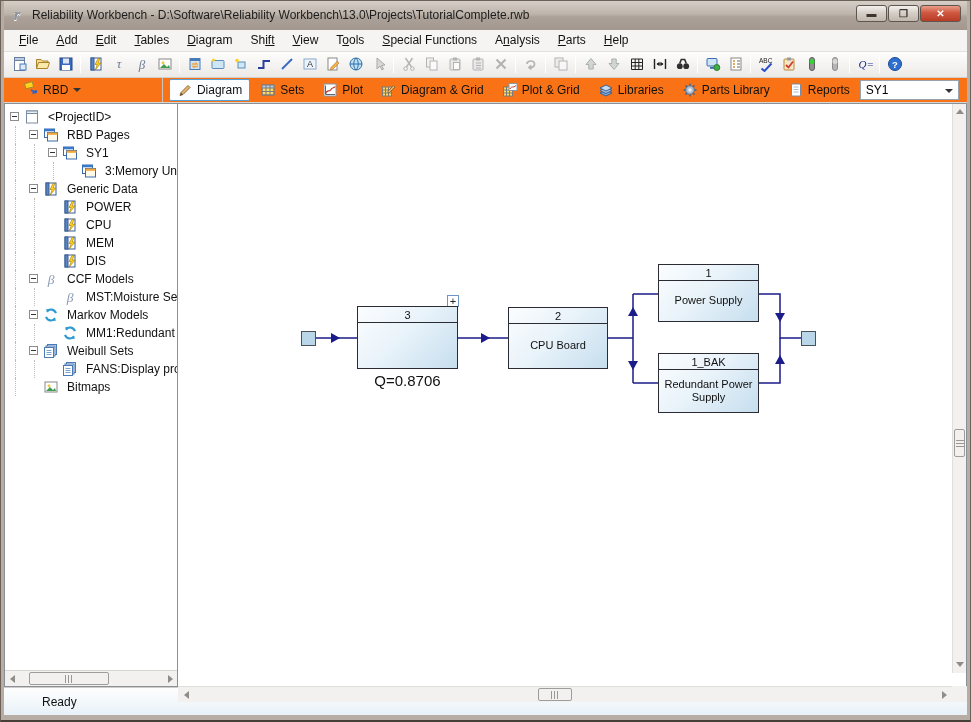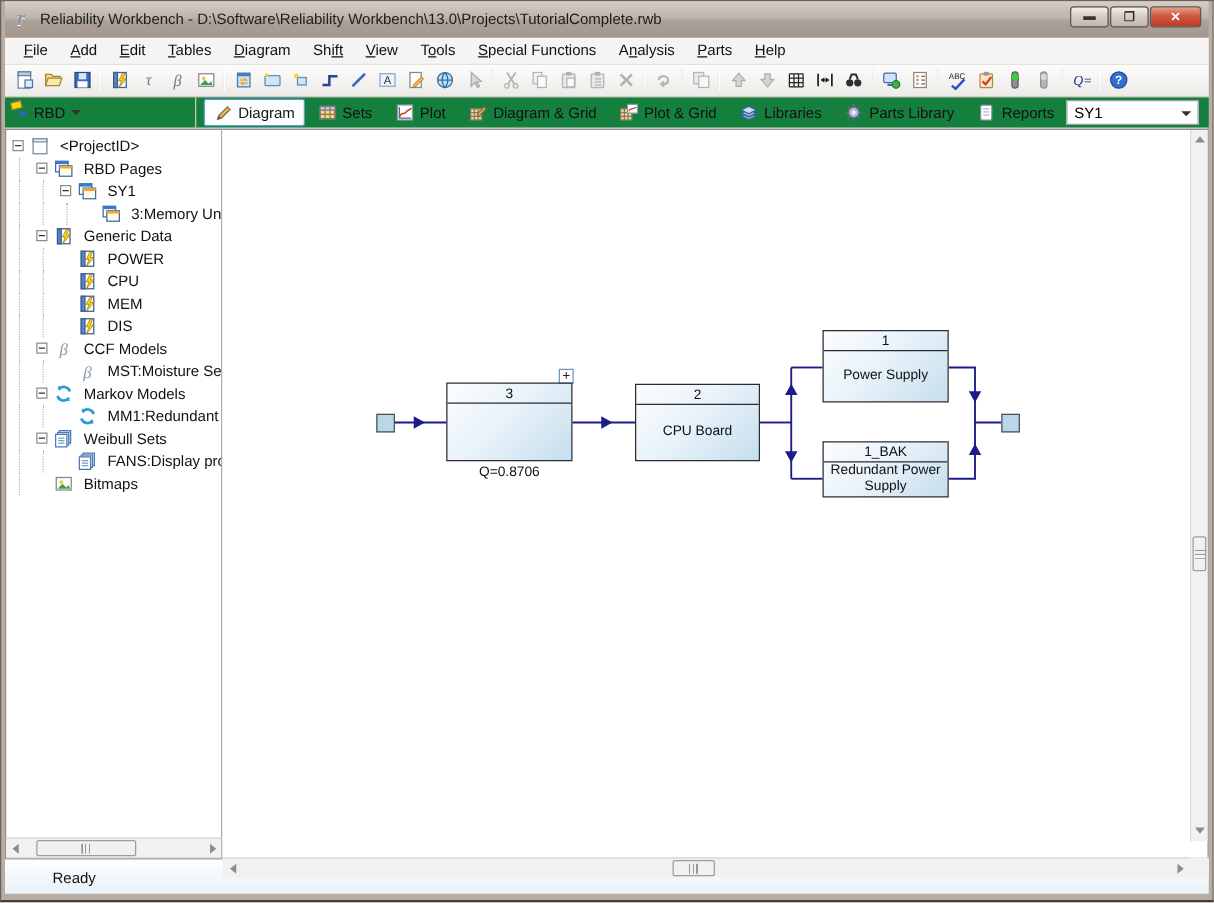--- a/index.html
+++ b/index.html
@@ -30,21 +30,21 @@
   .menu-item u { text-decoration:underline; }
 
   
   .toolbar { height:26px; background:linear-gradient(#fdfdfc,#eceae7); display:flex; align-items:center;
              padding-left:4px; border-bottom:1px solid #d2cfca; }
   .tb-btn { width:23px; height:22px; display:flex; align-items:center; justify-content:center; }
   .tb-btn svg { width:16px; height:16px; }
   .tb-sep { width:1px; height:18px; background:#c6c3bd; border-right:1px solid #fff; margin:0 3px; }
 
   
-  .viewbar { height:25px; background:#15803d; display:flex; align-items:center; border-bottom:1px solid #d8d5d0; }
+  .viewbar { height:25px; background:#f97316; display:flex; align-items:center; border-bottom:1px solid #d8d5d0;padding-left:16px; }
   .rbd-cell { width:174px; height:100%; display:flex; align-items:center; padding-left:4px;
               border-right:1px solid #c9c6c1; }
   .rbd-cell svg { width:16px; height:16px; }
   .rbd-label { font-size:12px; color:#111; margin:0 5px 0 3px; }
   .caret-d { width:0; height:0; border-left:4px solid transparent; border-right:4px solid transparent;
              border-top:4px solid #333; }
   .vtabs { display:flex; align-items:center; height:100%; padding-left:6px; flex:1; }
   .vtab { display:flex; align-items:center; font-size:12px; color:#111; padding:2px 7px; margin-right:2px;
           border:1px solid transparent; border-radius:2px; white-space:nowrap; }
   .vtab.active { background:#fbfdfe; border-color:#56a0d8; }
@@ -87,21 +87,21 @@
 
   
   .rbd-block { position:absolute; border:1px solid #2b2b33;
                background:linear-gradient(135deg,#fbfdfe 0%,#e9f3fa 45%,#c6deee 100%);
                display:flex; flex-direction:column; font-size:11px; color:#111; text-align:center; }
   .rbd-block .bid { height:16px; line-height:16px; border-bottom:1px solid #2b2b33; flex:0 0 16px; }
   .rbd-block .bname { flex:1; display:flex; flex-direction:column; justify-content:center; line-height:13px; }
   .node-square { position:absolute; width:15px; height:15px; background:#b9d7e9; border:1px solid #4a5258; }
   .plus-box { position:absolute; width:12px; height:12px; border:1px solid #6e96c2; background:#fff;
               font-size:11px; line-height:10px; text-align:center; color:#222; }
-  .q-label { position:absolute; font-size:11px; color:#111; text-align:center; }
+  .q-label { position:absolute; font-size:15px; color:#111; text-align:center; }
 
   
   .statusbar { height:28px; background:linear-gradient(#fefefe,#e8f1f8); border-top:1px solid #cfcdc9;
                display:flex; align-items:center; }
   .status-text { font-size:12px; color:#111; padding-left:38px; }
   .frame-bottom { height:5px; }
 </style>
 </head>
 <body>
 
@@ -718,21 +718,21 @@
           </div>
         </div>
 
         <div class="rbd-block" style="left:480px;top:160px;width:101px;height:58px">
           <div class="bid">1</div>
           <div class="bname">
             <span>Power Supply</span>
           </div>
         </div>
 
-        <div class="rbd-block" style="left:480px;top:249px;width:101px;height:45px">
+        <div class="rbd-block" style="left:480px;top:249px;width:101px;height:60px">
           <div class="bid">1_BAK</div>
           <div class="bname">
             <span>Redundant Power</span>
             <span>Supply</span>
           </div>
         </div>
       </div>
 
       <div class="vscroll">
         <span class="sb-arrow" style="left:0;top:1px">

